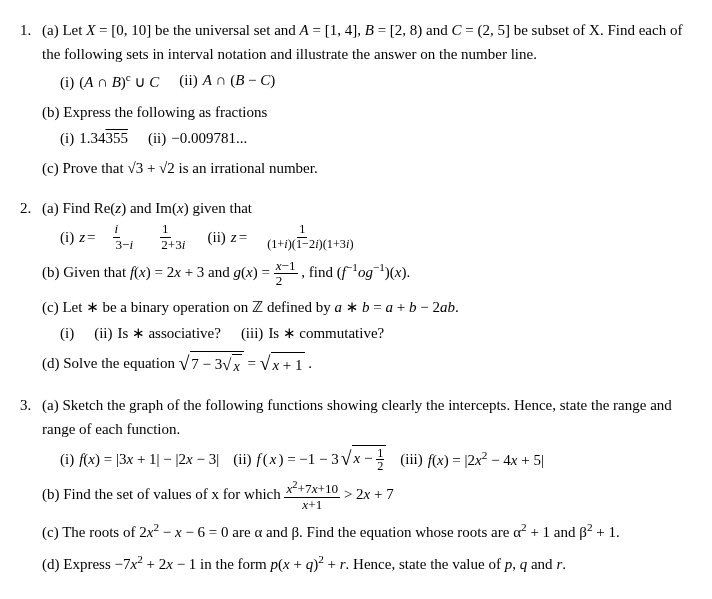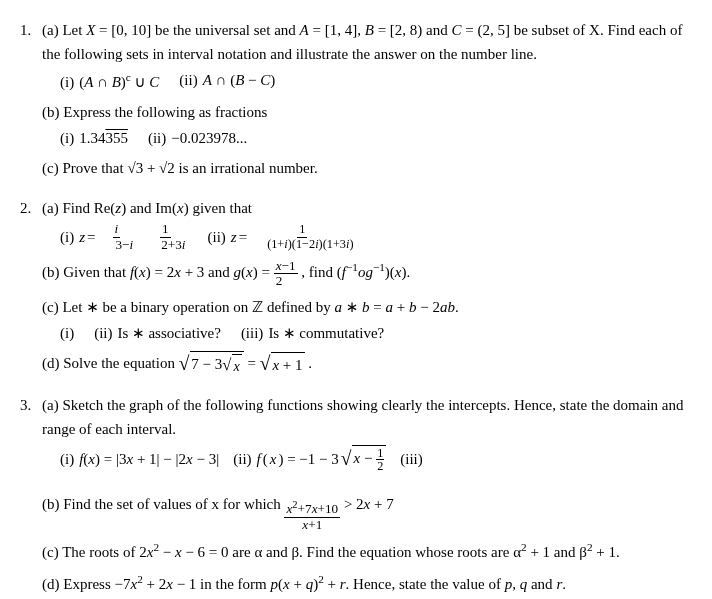--- a/index.html
+++ b/index.html
@@ -87,21 +87,21 @@
       <div class="part">
         <span>(b) </span>
         <span>Express the following as fractions</span>
         <div class="sub-parts">
           <span class="sub-part">
             <span>(i)</span>
             <span>1.34<span class="rep">355</span></span>
           </span>
           <span class="sub-part">
             <span>(ii)</span>
-            <span>−0.023978...</span>
+            <span>−0.009781...</span>
           </span>
         </div>
       </div>
 
       <div class="part">
         <span>(c) </span>
         <span>Prove that √3 + √2 is an irrational number.</span>
       </div>
 
     </div>
@@ -194,21 +194,21 @@
 
     </div>
   </div>
 
   <div class="question-block">
     <div class="q-num">3.</div>
     <div class="q-content">
 
       <div class="part">
         <span>(a) </span>
-        <span>Sketch the graph of the following functions showing clearly the intercepts. Hence, state the domain and range of each interval.</span>
+        <span>Sketch the graph of the following functions showing clearly the intercepts. Hence, state the range and range of each function.</span>
         <div class="sub-parts" style="flex-direction:row;flex-wrap:wrap;gap:14px;margin-top:4px;">
           <span class="sub-part" style="align-items:center;">
             <span>(i)</span>
             <span><i>f</i>(<i>x</i>) = |3<i>x</i> + 1| − |2<i>x</i> − 3|</span>
           </span>
           <span class="sub-part" style="align-items:center;">
             <span>(ii)</span>
             <span style="display:inline-flex;align-items:center;gap:2px;">
               <i>f</i>(<i>x</i>) = −1 − 3
               <span style="display:inline-flex;align-items:center;vertical-align:middle;">
@@ -218,29 +218,30 @@
                   <span style="display:inline-flex;flex-direction:column;align-items:center;font-size:0.82em;vertical-align:middle;line-height:1.0;">
                     <span style="border-bottom:1px solid #000;padding:0 1px;">1</span>
                     <span style="padding:0 1px;">2</span>
                   </span>
                 </span>
               </span>
             </span>
           </span>
           <span class="sub-part" style="align-items:center;">
             <span>(iii)</span>
+            <span><i>f</i>(<i>x</i>) = |2<i>x</i><sup>2</sup> − 4<i>x</i> + 5|</span>
           </span>
         </div>
       </div>
 
       <div class="part">
         <span>(b) </span>
         <span>Find the set of values of x for which
           <span style="display:inline-flex;flex-direction:column;align-items:center;font-size:0.88em;vertical-align:middle;line-height:1.1;">
-            <span style="border-bottom:1px solid #000;padding:0 2px;margin-top:20px;"><i>x</i><sup style="font-size:0.8em;">2</sup>+7<i>x</i>+10</span>
+            <span style="border-bottom:1px solid #000;padding:0 2px;"><i>x</i><sup style="font-size:0.8em;">2</sup>+7<i>x</i>+10</span>
             <span style="padding:0 2px;text-align:right;"><i>x</i>+1</span>
           </span>
           &gt; 2<i>x</i> + 7
         </span>
       </div>
 
       <div class="part">
         <span>(c) </span>
         <span>The roots of 2<i>x</i><sup>2</sup> − <i>x</i> − 6 = 0 are α and β. Find the equation whose roots are α<sup>2</sup> + 1 and β<sup>2</sup> + 1.</span>
       </div>

